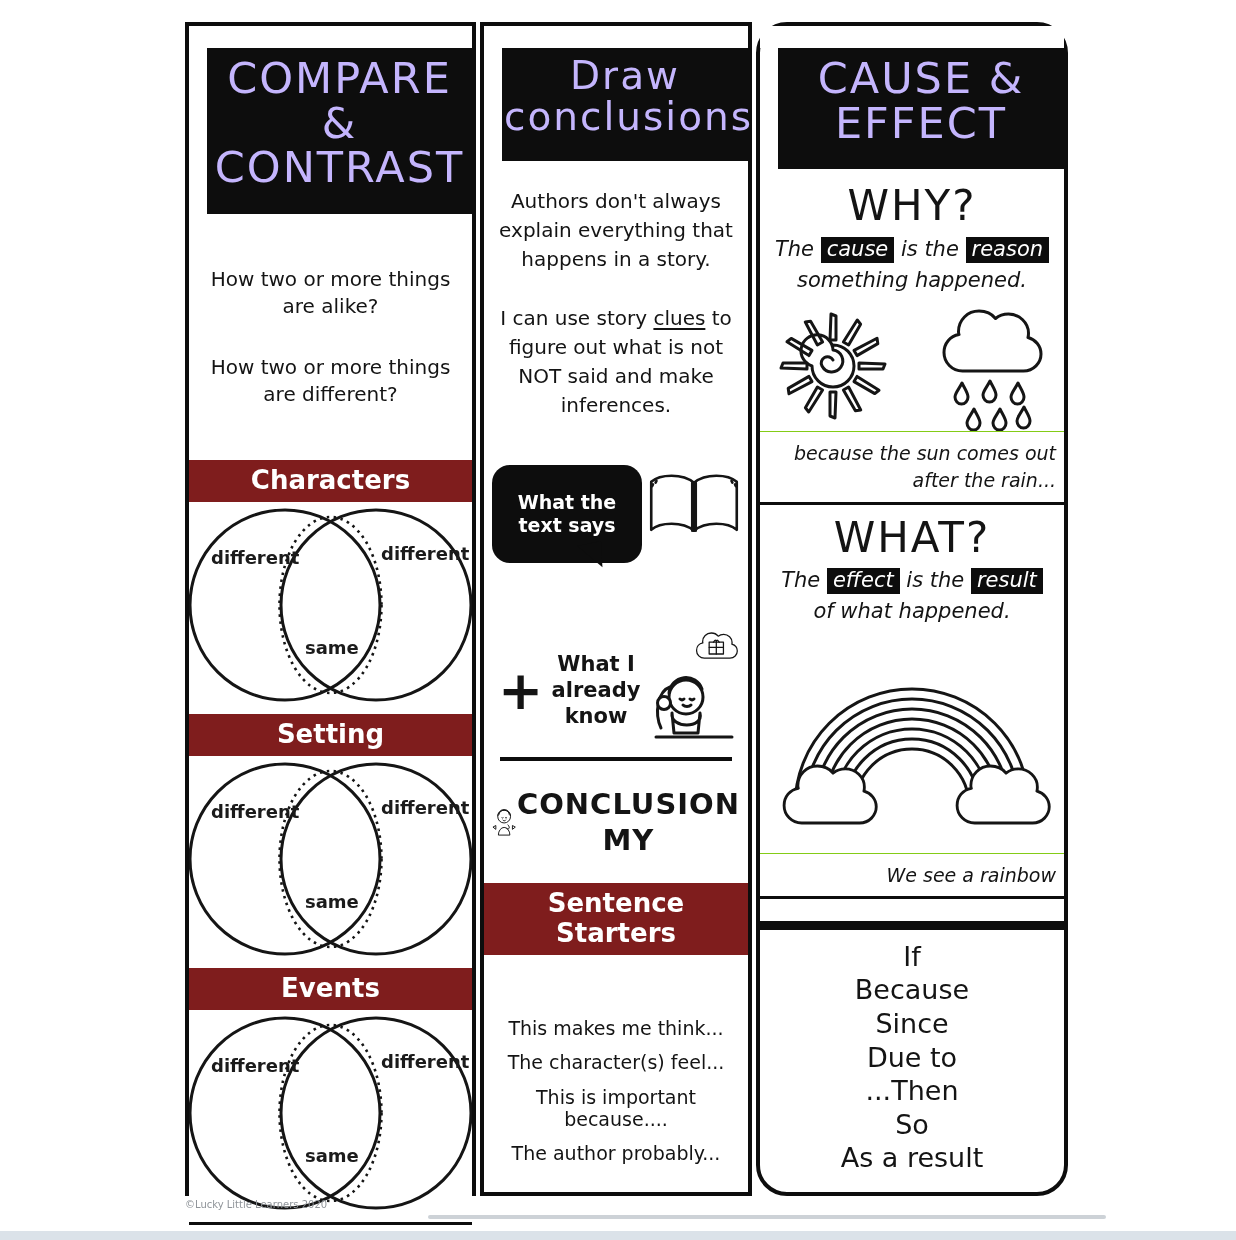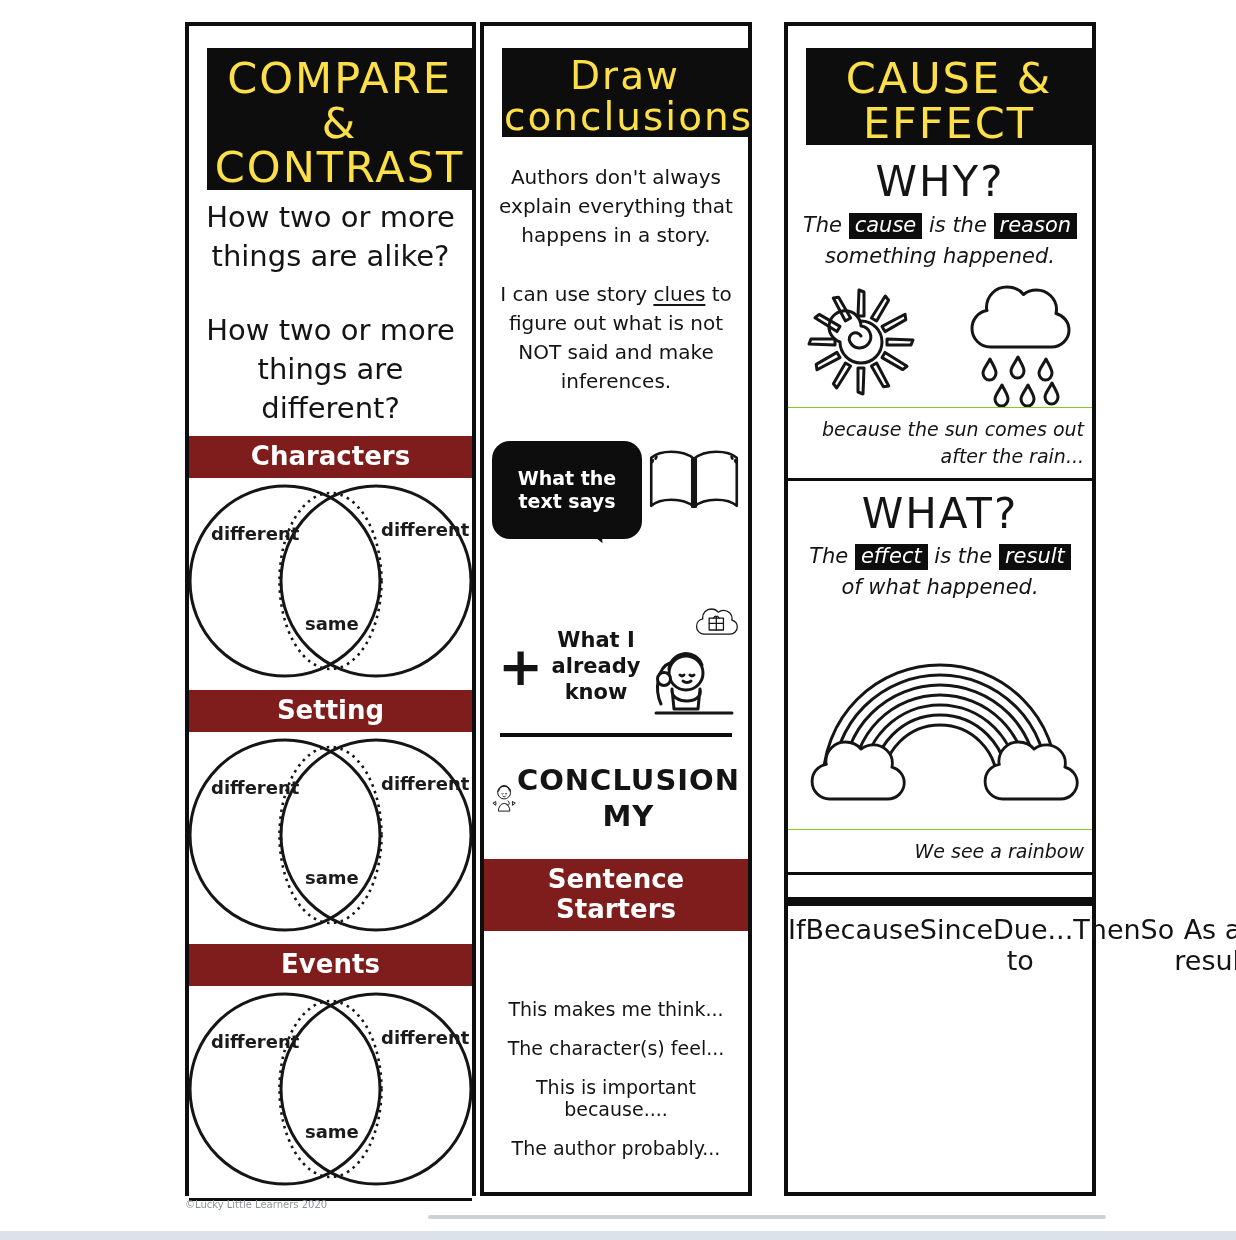--- a/index.html
+++ b/index.html
@@ -5,35 +5,35 @@
   * { margin:0; padding:0; box-sizing:border-box; }
   html,body { width:1236px; height:1240px; background:#ffffff; overflow:hidden;
               font-family:"DejaVu Sans","Liberation Sans",sans-serif; color:#141414; }
   .stage { position:relative; width:1236px; height:1240px; background:#fff; }
 
   
   .card { position:absolute; top:22px; height:1174px; background:#fff;
           border:4px solid #0d0d0d; display:flex; flex-direction:column; }
   #col-compare { left:185px; width:291px; }
   #col-conclusions { left:480px; width:272px; }
-  #col-cause { left:784px; width:312px; }
+  #col-cause { left:756px; width:312px;border-radius:31px; }
 
   .top-strip { height:22px; background:#fff; flex:none; }
-  .hdr { background:#0d0d0d; color:#fde047; text-align:center; flex:none;
-         padding:8px 2px 0;margin-left:18px; }
+  .hdr { background:#0d0d0d; color:#c4b5fd; text-align:center; flex:none;
+         padding:8px 2px 24px;margin-left:18px; }
   .hdr .t { font-size:43px; line-height:1.04; letter-spacing:2px; font-weight:400; }
   #col-conclusions .hdr .t { font-size:39px; }
 
   .banner { background:#7f1d1d; color:#fff; font-weight:700; text-align:center;
             font-size:26px; padding:5px 0 7px; flex:none; }
 
   
   .questions { flex:none; height:246px; display:flex; flex-direction:column;
                justify-content:center; gap:34px; text-align:center;
-               font-size:29px; line-height:1.35; padding:16px 10px; }
+               font-size:20px; line-height:1.35; padding:16px 10px; }
   .venn-box { flex:none; height:212px; position:relative; background:#fff; }
   .venn-box svg { display:block; margin:0 auto; }
   .venn-label { font-size:18px; font-weight:700; fill:#1b1b1b; }
   .bottom-strip { flex:1; border-top:3px solid #0d0d0d; background:#fff; }
 
   
   .paras { flex:none; height:300px; padding:26px 6px 0; text-align:center;
            font-size:20px; line-height:1.45; }
   .paras p + p { margin-top:30px; }
   .paras u { text-underline-offset:3px; }
@@ -63,21 +63,21 @@
   .big-q { font-size:42px; letter-spacing:2px; line-height:1.1; }
   .hl-sentence { font-size:21px; line-height:1.5; margin-top:4px;font-style:italic; }
   .hl { background:#0d0d0d; color:#fff; padding:0 6px 2px; }
   .weather-row { display:flex; justify-content:space-between; align-items:flex-start;
                  padding:10px 18px 0 14px; }
   .example-row { flex:none; border-top:1px solid #84cc16; border-bottom:3px solid #0d0d0d;
                  text-align:right; font-style:italic; font-size:19px; line-height:1.4;
                  padding:8px 8px; }
   .spacer-row { flex:none; height:22px; }
   .thick-div { flex:none; height:9px; background:#0d0d0d; }
-  .signals { flex:1; display:flex; flex-direction:row; justify-content:space-evenly;
+  .signals { flex:1; display:flex; flex-direction:column; justify-content:space-evenly;
              text-align:center; font-size:27px; padding:8px 0 16px; }
   .rainbow-wrap { margin-top:6px; }
 
   
   .footer { position:absolute; left:185px; width:883px; top:1199px; 
             color:#8f9499; font-size:10px; }
   .page-shadow { position:absolute; left:428px; top:1215px; width:678px; height:4px;
                  background:#cdd2d7; border-radius:2px; }
   .bottom-strip-page { position:absolute; left:0; bottom:0; width:1236px; height:9px;
                        background:#dbe2e9; }

